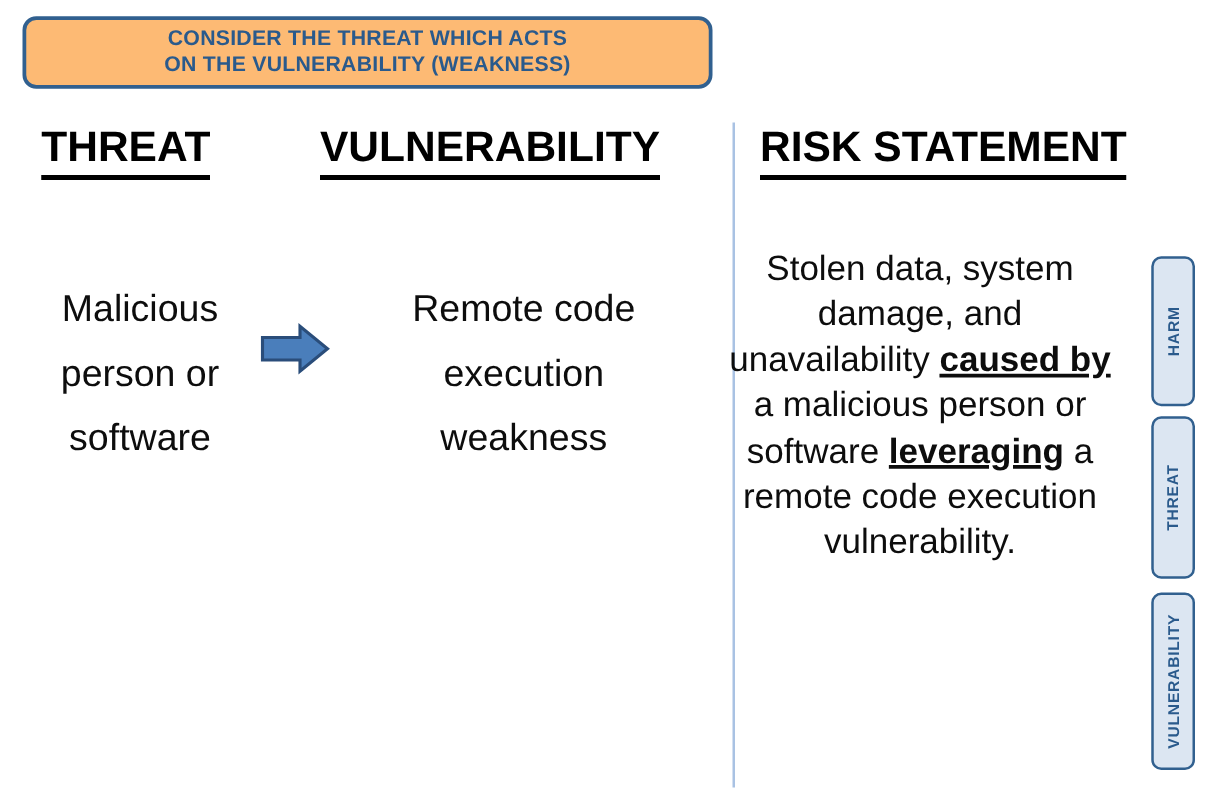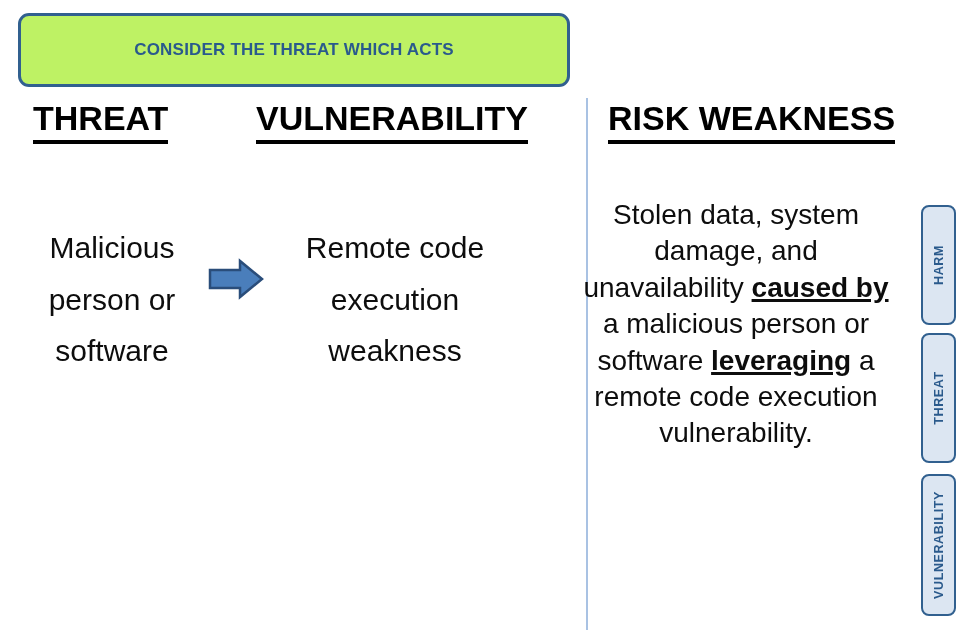--- a/index.html
+++ b/index.html
@@ -15,23 +15,23 @@
     font-family: "Liberation Sans", sans-serif;
     color: #000000;
   }
 
   
   #banner {
     position: absolute;
     left: 18px;
     top: 13px;
     width: 552px;
-    height: 74px;
+    height: 58px;
     box-sizing: border-box;
-    background: #bef264;
+    background: #fdba74;
     border: 3px solid #31608f;
     border-radius: 11px;
     display: flex;
     flex-direction: column;
     align-items: center;
     justify-content: center;
     line-height: 1.22;
   }
   #banner .banner-line {
     font-size: 17px;
@@ -79,21 +79,21 @@
   }
   #arrow-wrap {
     position: absolute;
     left: 208px;
     top: 258px;
     width: 56px;
     height: 42px;
   }
   #col-vuln-body {
     position: absolute;
-    left: 260px;
+    left: 284px;
     top: 222px;
     width: 270px;
     font-size: 30px;
     line-height: 1.72;
     text-align: center;
     color: #0d0d0d;
   }
 
   
   #risk-body {
@@ -136,29 +136,30 @@
   }
   #side-tag-harm          { top: 205px; height: 120px; }
   #side-tag-threat        { top: 333px; height: 130px; }
   #side-tag-vulnerability { top: 474px; height: 142px; }
 </style>
 </head>
 <body>
 
 <div id="banner">
   <div class="banner-line">CONSIDER THE THREAT WHICH ACTS</div>
+  <div class="banner-line">ON THE VULNERABILITY (WEAKNESS)</div>
 </div>
 
 <div id="divider"></div>
 
 <div class="col-heading" id="heading-threat">THREAT</div>
 
 <div class="col-heading" id="heading-vulnerability">VULNERABILITY</div>
 
-<div class="col-heading" id="heading-risk">RISK WEAKNESS</div>
+<div class="col-heading" id="heading-risk">RISK STATEMENT</div>
 
 <div id="col-threat-body">Malicious person or software</div>
 
 <div id="arrow-wrap">
   <svg width="56" height="42" viewBox="0 0 56 42" xmlns="http://www.w3.org/2000/svg">
     <polygon points="2,12 32,12 32,3 54,21 32,39 32,30 2,30" fill="#4a7ebb" stroke="#2a4d7a" stroke-width="2.5" stroke-linejoin="miter"></polygon>
   </svg>
 </div>
 
 <div id="col-vuln-body">Remote code execution weakness</div>

